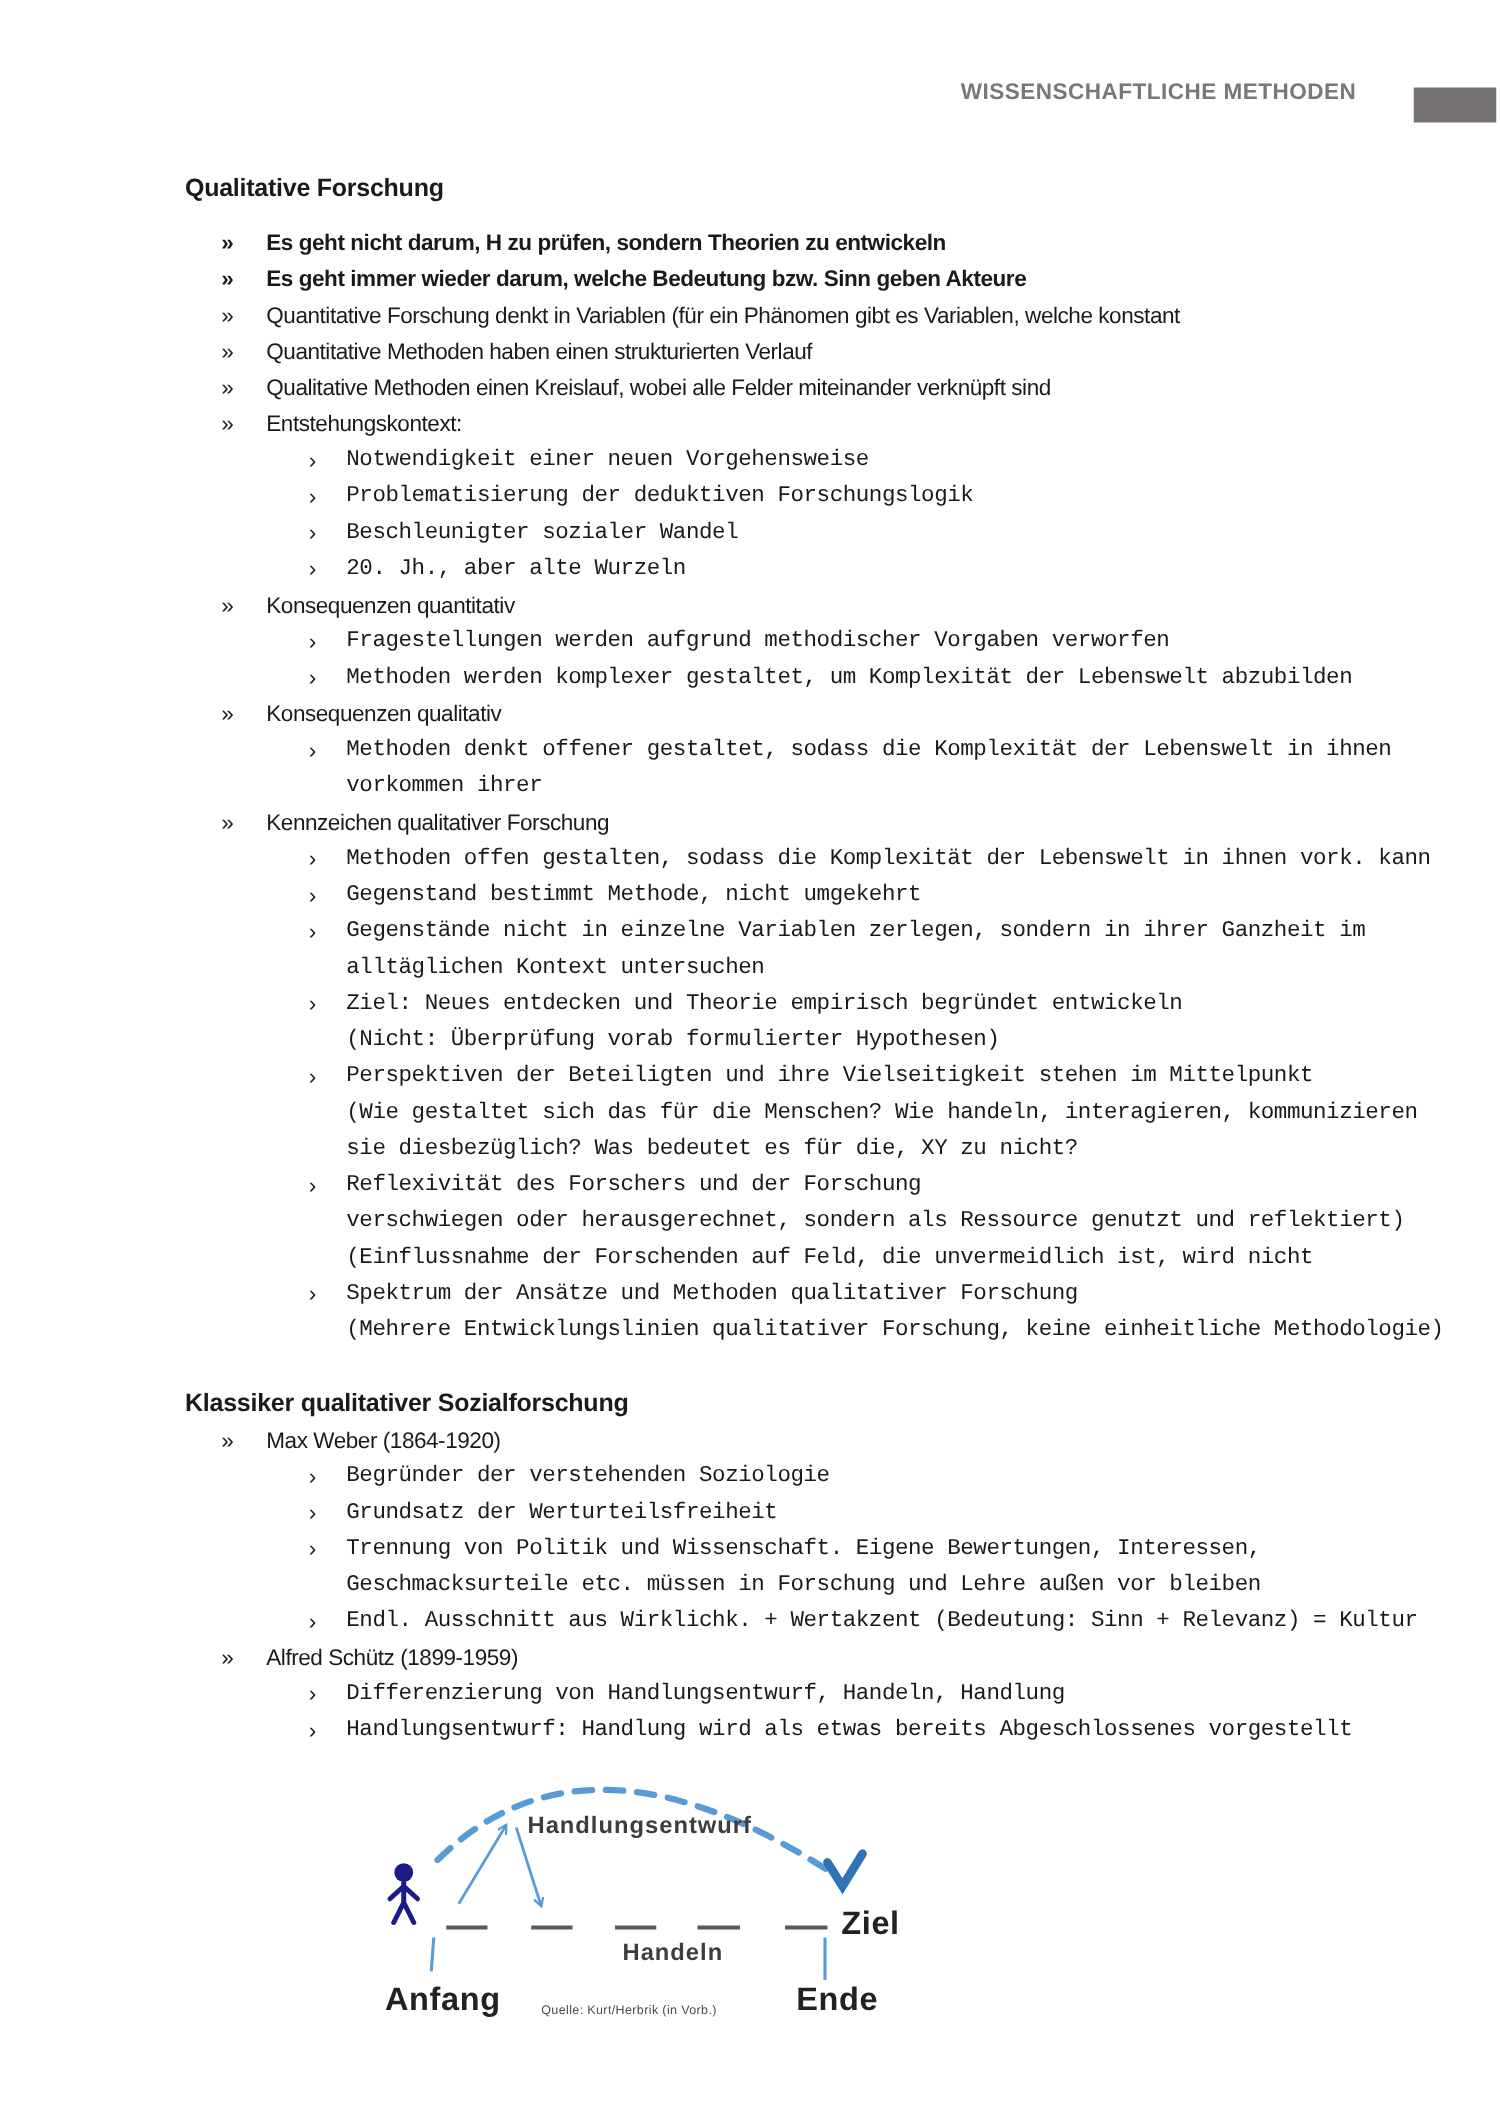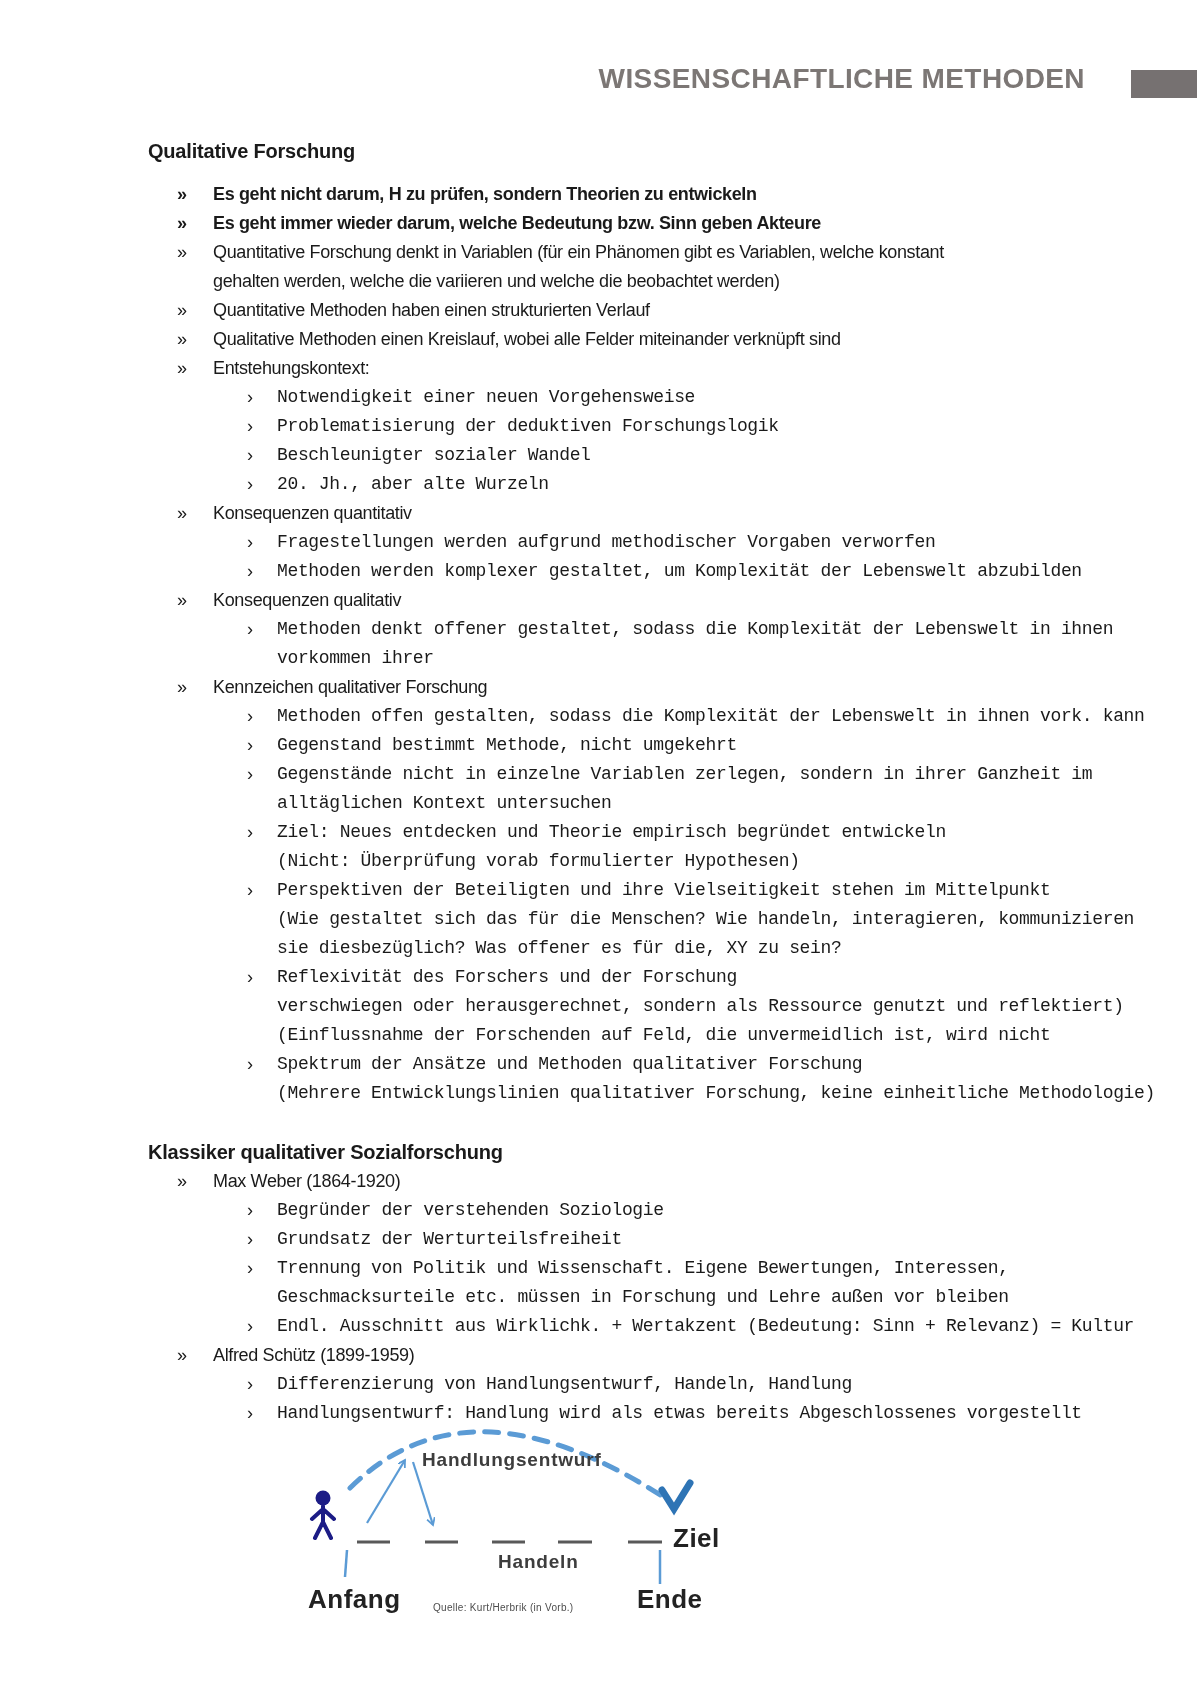--- a/index.html
+++ b/index.html
@@ -4,21 +4,21 @@
 <style>
   html,body{margin:0;padding:0;background:#ffffff;}
   .page{
     position:relative;width:1200px;height:1698px;background:#fff;
     font-family:"Liberation Sans",sans-serif;color:var(--text,#1a1a1a);
     overflow:hidden;
   }
   
   .header-title{
     position:absolute;top:63px;right:115px;
-    font-size:28px;font-weight:700;letter-spacing:.4px;white-space:nowrap;
+    font-size:18px;font-weight:700;letter-spacing:.4px;white-space:nowrap;
     color:var(--title-gray,#7c7775);
     margin-left:24px;
   }
   .header-box{
     position:absolute;left:1131px;top:70px;width:66px;height:28px;
     background:var(--header-gray,#767171);
   }
   
   .content{
     position:absolute;left:136px;top:137px;width:1020px;
@@ -68,23 +68,20 @@
           </div>
           <div class="line l1 bold">
             <span class="bullet">»</span>
             <span class="txt">Es geht immer wieder darum, welche Bedeutung bzw. Sinn geben Akteure</span>
           </div>
           <div class="line l1">
             <span class="bullet">»</span>
             <span class="txt">Quantitative Forschung denkt in Variablen (für ein Phänomen gibt es Variablen, welche konstant</span>
           </div>
           <div class="line l1">
-            <span class="txt">gehalten werden, welche die variieren und welche die beobachtet werden)</span>
-          </div>
-          <div class="line l1">
             <span class="bullet">»</span>
             <span class="txt">Quantitative Methoden haben einen strukturierten Verlauf</span>
           </div>
           <div class="line l1">
             <span class="bullet">»</span>
             <span class="txt">Qualitative Methoden einen Kreislauf, wobei alle Felder miteinander verknüpft sind</span>
           </div>
           <div class="line l1">
             <span class="bullet">»</span>
             <span class="txt">Entstehungskontext:</span>
@@ -155,21 +152,21 @@
             <span class="txt">(Nicht: Überprüfung vorab formulierter Hypothesen)</span>
           </div>
           <div class="line l2">
             <span class="bullet">›</span>
             <span class="txt">Perspektiven der Beteiligten und ihre Vielseitigkeit stehen im Mittelpunkt</span>
           </div>
           <div class="line l2">
             <span class="txt">(Wie gestaltet sich das für die Menschen? Wie handeln, interagieren, kommunizieren</span>
           </div>
           <div class="line l2">
-            <span class="txt">sie diesbezüglich? Was offener es für die, XY zu sein?</span>
+            <span class="txt">sie diesbezüglich? Was bedeutet es für die, XY zu nicht?</span>
           </div>
           <div class="line l2">
             <span class="bullet">›</span>
             <span class="txt">Reflexivität des Forschers und der Forschung</span>
           </div>
           <div class="line l2">
             <span class="txt">verschwiegen oder herausgerechnet, sondern als Ressource genutzt und reflektiert)</span>
           </div>
           <div class="line l2">
             <span class="txt">(Einflussnahme der Forschenden auf Feld, die unvermeidlich ist, wird nicht</span>

